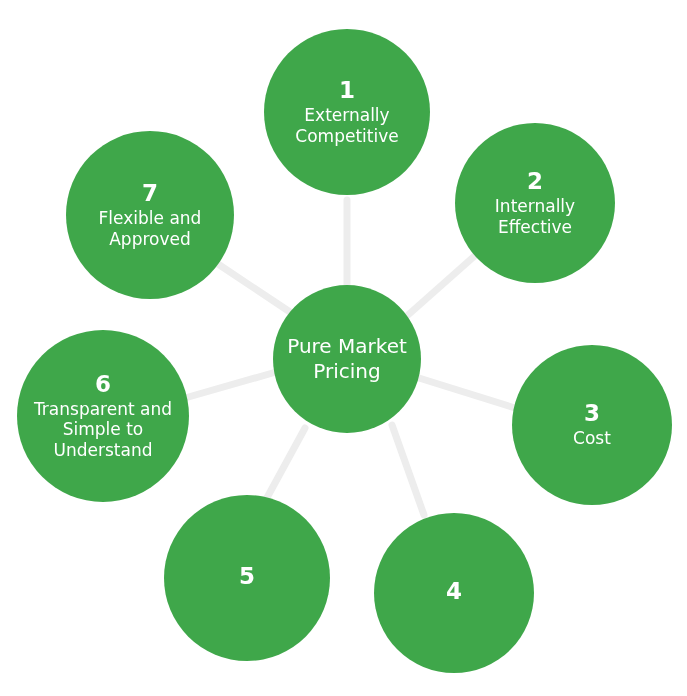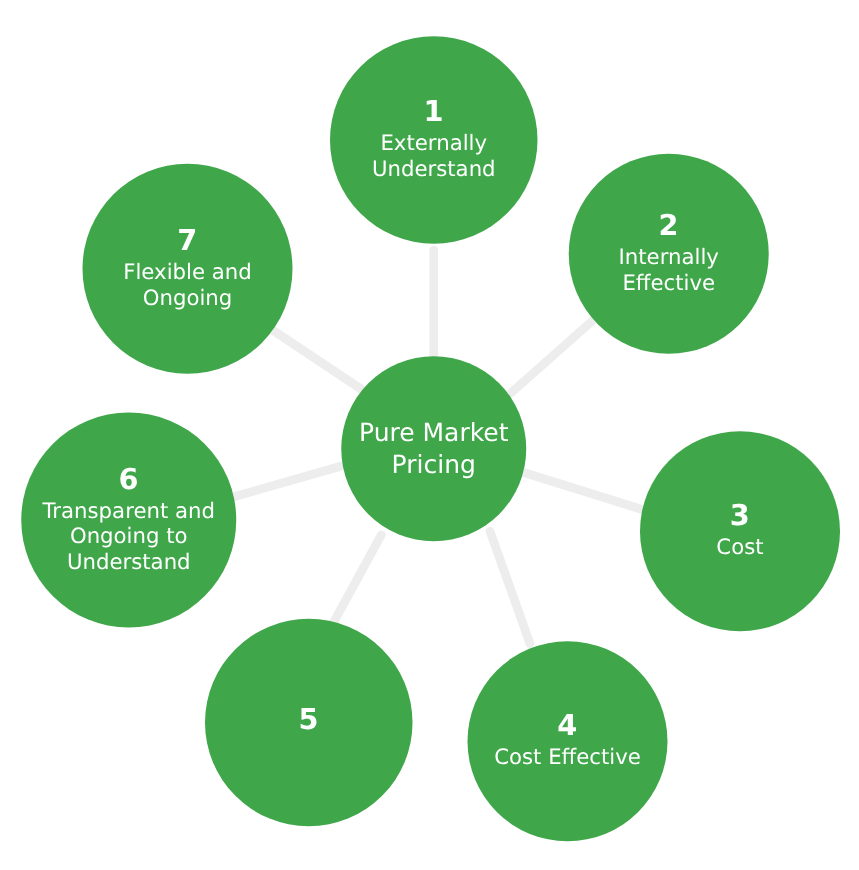--- a/index.html
+++ b/index.html
@@ -92,45 +92,44 @@
       <line x1="290" y1="312" x2="215" y2="262"></line>
     </g>
   </svg>
 
   <div class="node" id="node-center">
     <div class="node-label">Pure Market Pricing</div>
   </div>
 
   <div class="node" id="node-1">
     <div class="node-number">1</div>
-    <div class="node-label">Externally Understand</div>
+    <div class="node-label">Externally Competitive</div>
   </div>
 
   <div class="node" id="node-2">
     <div class="node-number">2</div>
     <div class="node-label">Internally Effective</div>
   </div>
 
   <div class="node" id="node-3">
     <div class="node-number">3</div>
     <div class="node-label">Cost</div>
   </div>
 
   <div class="node" id="node-4">
     <div class="node-number">4</div>
-    <div class="node-label">Cost Effective</div>
   </div>
 
   <div class="node" id="node-5">
     <div class="node-number">5</div>
   </div>
 
   <div class="node" id="node-6">
     <div class="node-number">6</div>
-    <div class="node-label">Transparent and Ongoing to Understand</div>
+    <div class="node-label">Transparent and Simple to Understand</div>
   </div>
 
   <div class="node" id="node-7">
     <div class="node-number">7</div>
-    <div class="node-label">Flexible and Ongoing</div>
+    <div class="node-label">Flexible and Approved</div>
   </div>
 
 </div>
 
 </body></html>

